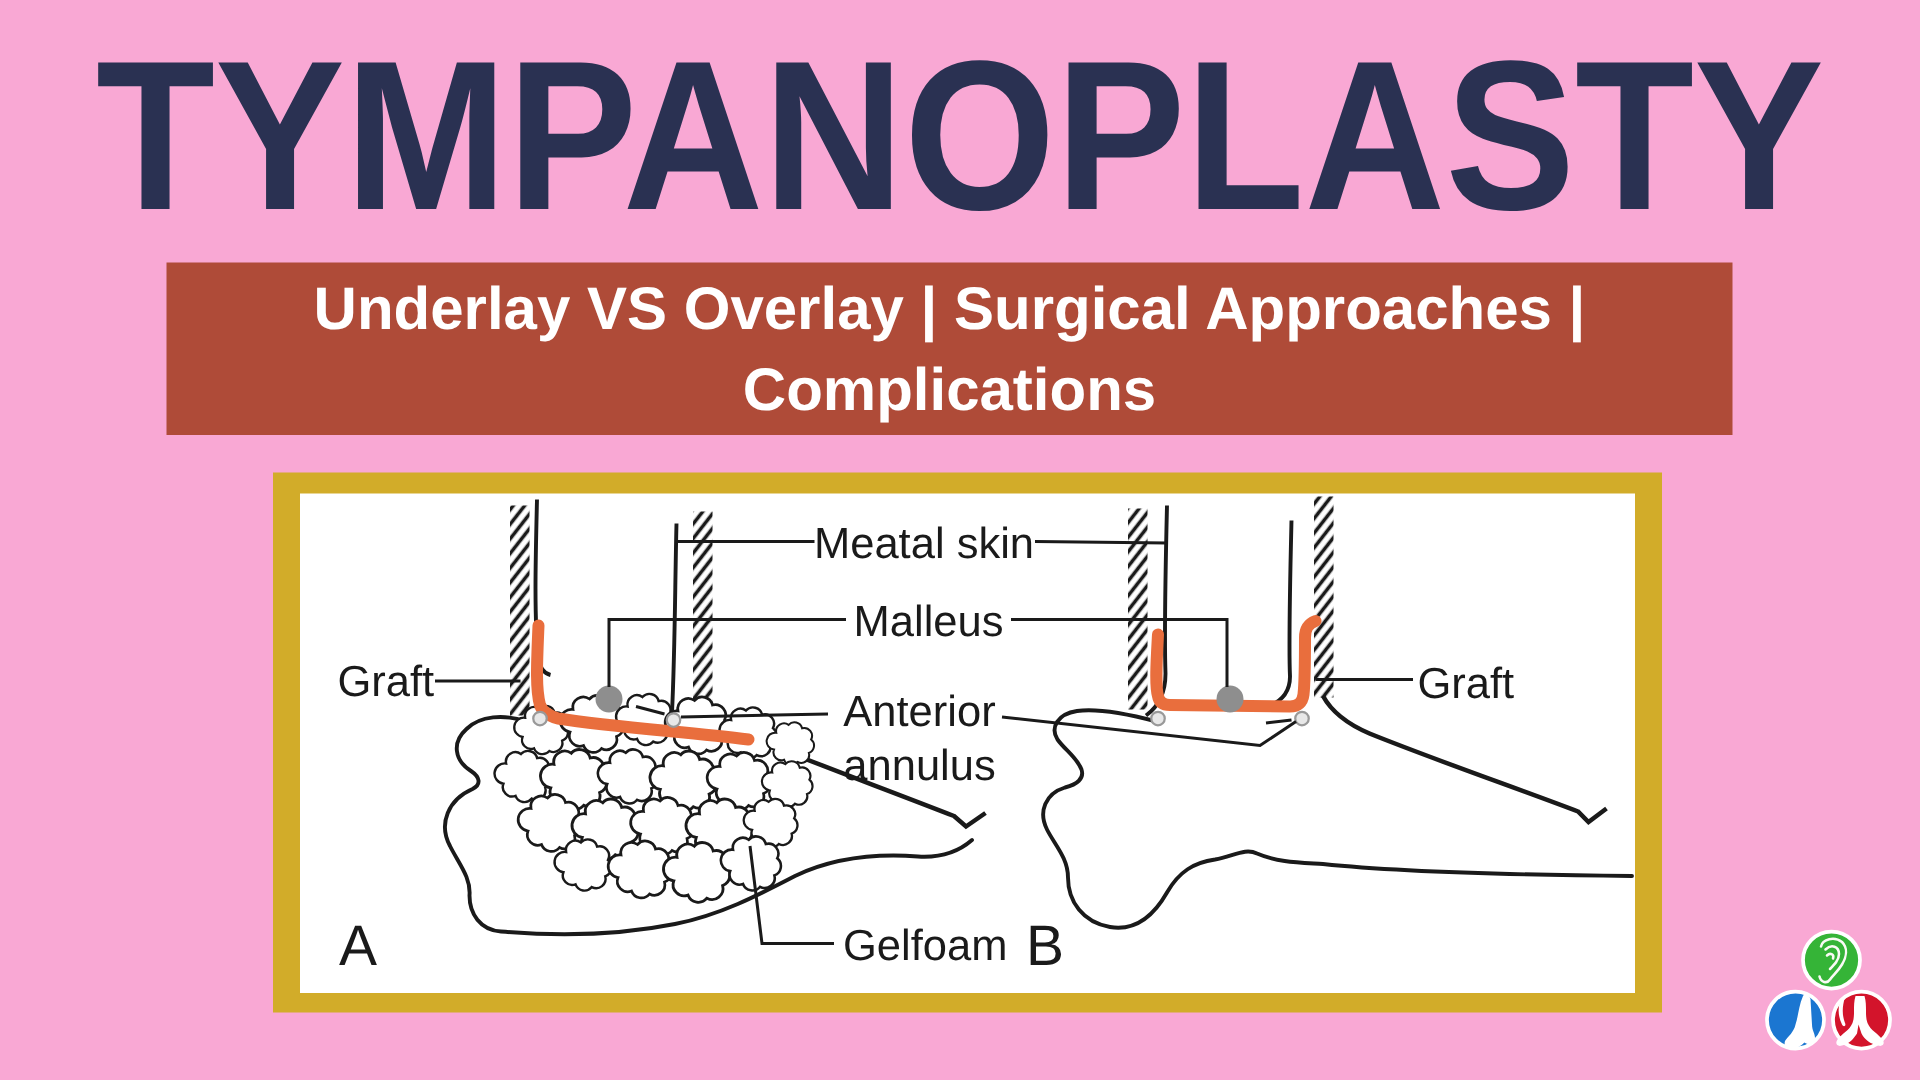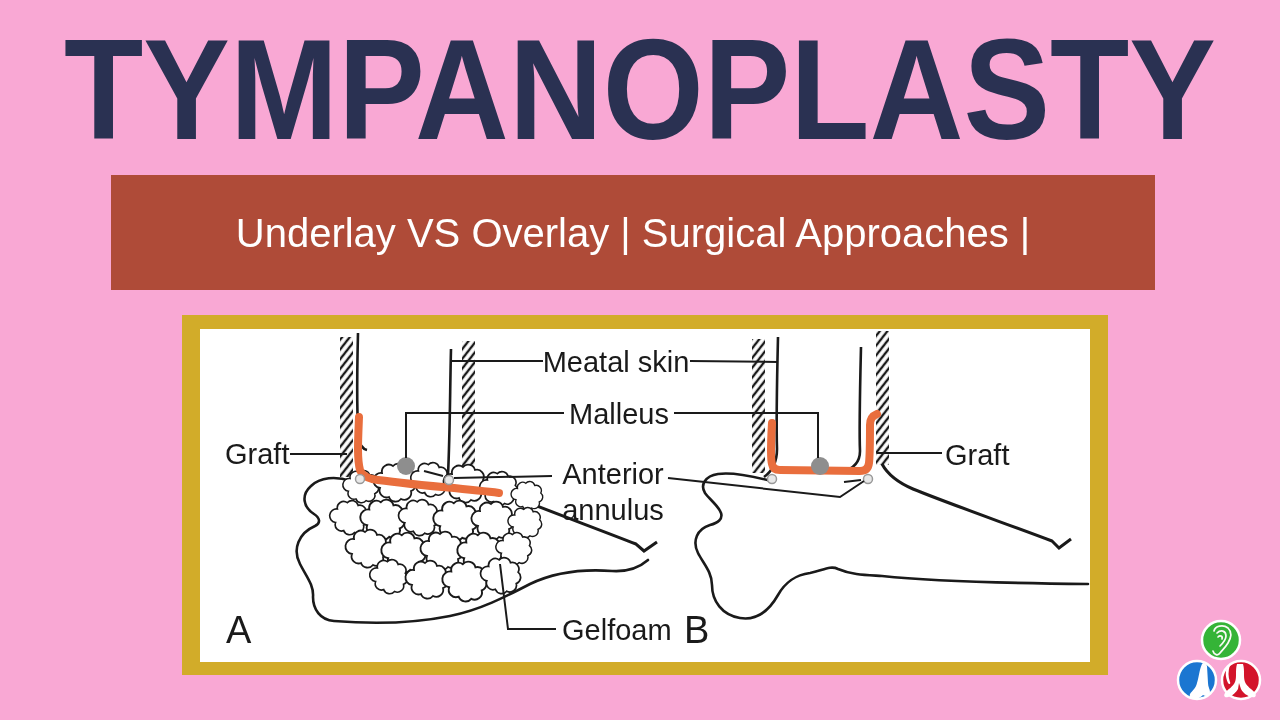--- a/index.html
+++ b/index.html
@@ -7,21 +7,21 @@
     position:relative;width:1280px;height:720px;overflow:hidden;
     background:#f9a8d4;font-family:"Liberation Sans",sans-serif;
   }
   .title-svg{position:absolute;left:0;top:0;}
   .banner{
     position:absolute;left:111px;top:175px;width:1044px;height:115px;
     background:#AF4B38;display:flex;flex-direction:column;justify-content:center;
     align-items:center;text-align:center;
   }
   .banner .line{
-    color:#FFFFFF;font-weight:normal;font-size:40px;line-height:1.35;
+    color:#FFFFFF;font-weight:bold;font-size:40px;line-height:1.35;
     white-space:nowrap;letter-spacing:0px;
   }
   .frame{
     position:absolute;left:182px;top:315px;width:926px;height:360px;
     background:#D2AC29;
   }
   .panel{
     position:absolute;left:18px;top:14px;width:890px;height:333px;
     background:#FFFFFF;
   }
@@ -31,20 +31,21 @@
 <body>
 
 <div class="canvas">
 
   <svg class="title-svg" width="1280" height="160">
     <text x="640" y="139" text-anchor="middle" textLength="1152" lengthAdjust="spacingAndGlyphs" font-family="Liberation Sans, sans-serif" font-weight="bold" font-size="142" fill="#2A3152">TYMPANOPLASTY</text>
   </svg>
 
   <div class="banner">
     <div class="line">Underlay VS Overlay | Surgical Approaches |</div>
+    <div class="line">Complications</div>
   </div>
 
   <div class="frame">
     <div class="panel">
       <svg width="890" height="333" viewBox="0 0 890 333">
         <defs>
           <pattern id="hp" width="6" height="6" patternUnits="userSpaceOnUse" patternTransform="rotate(38)">
             <line x1="3" y1="0" x2="3" y2="6" stroke="#1A1A1A" stroke-width="2.4"></line>
           </pattern>
           <path id="cloudShape" d="M-14,-10 A7 7 0 0 1 -3,-17 A7 7 0 0 1 9,-14 A7 7 0 0 1 17,-4 A7 7 0 0 1 15,8 A7 7 0 0 1 5,16 A7 7 0 0 1 -7,14 A7 7 0 0 1 -16,5 A7 7 0 0 1 -14,-10 Z"></path>

